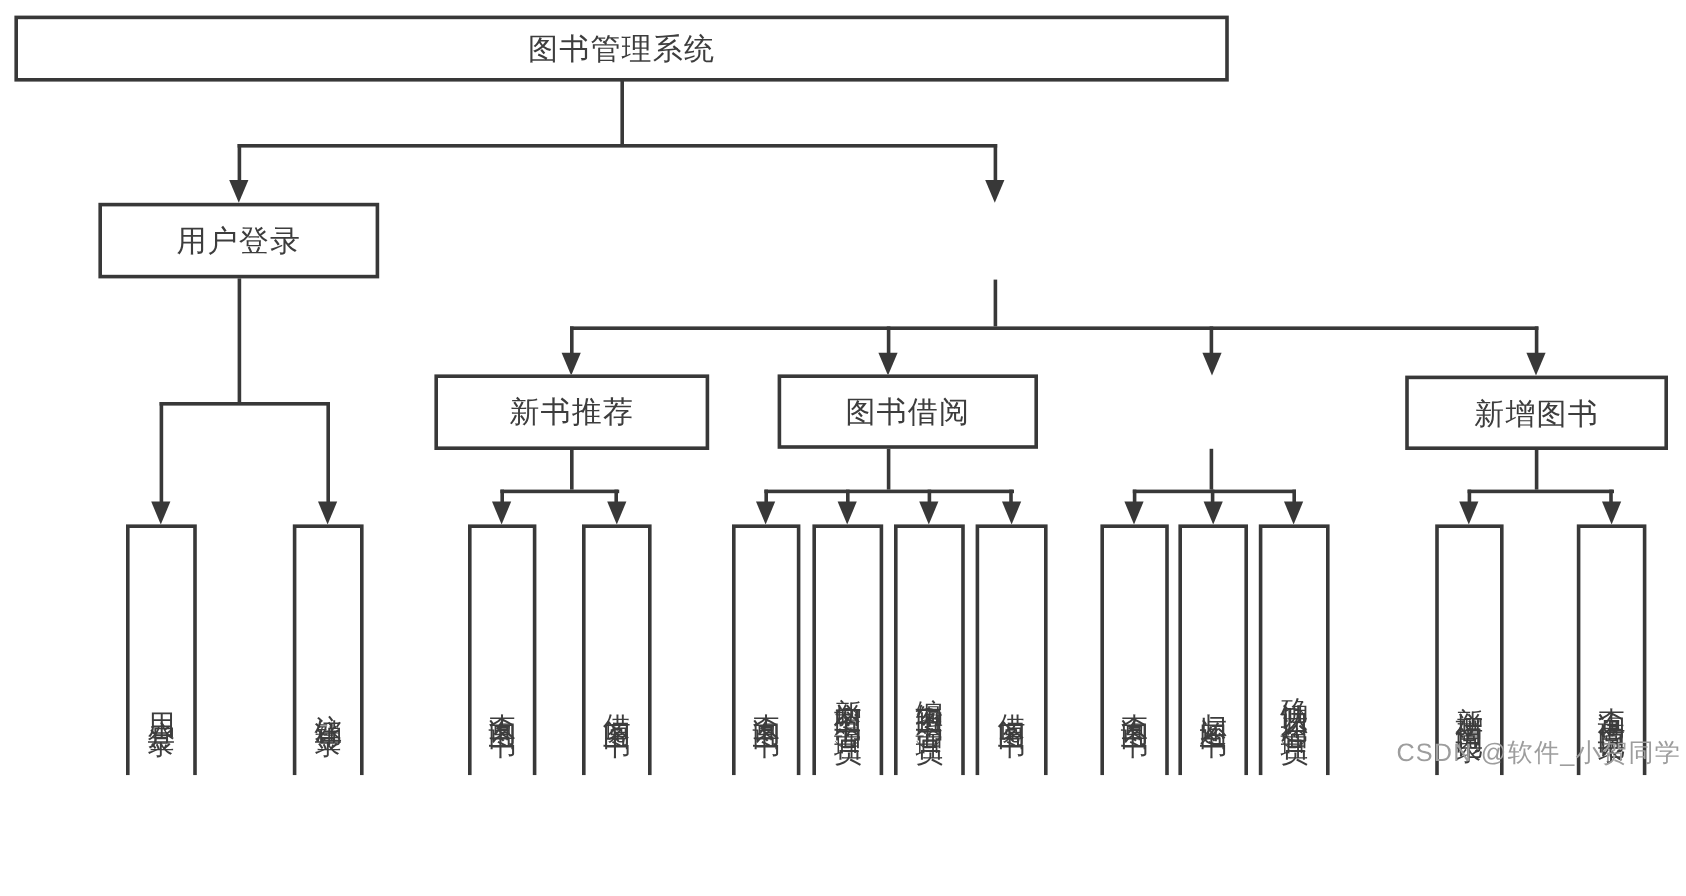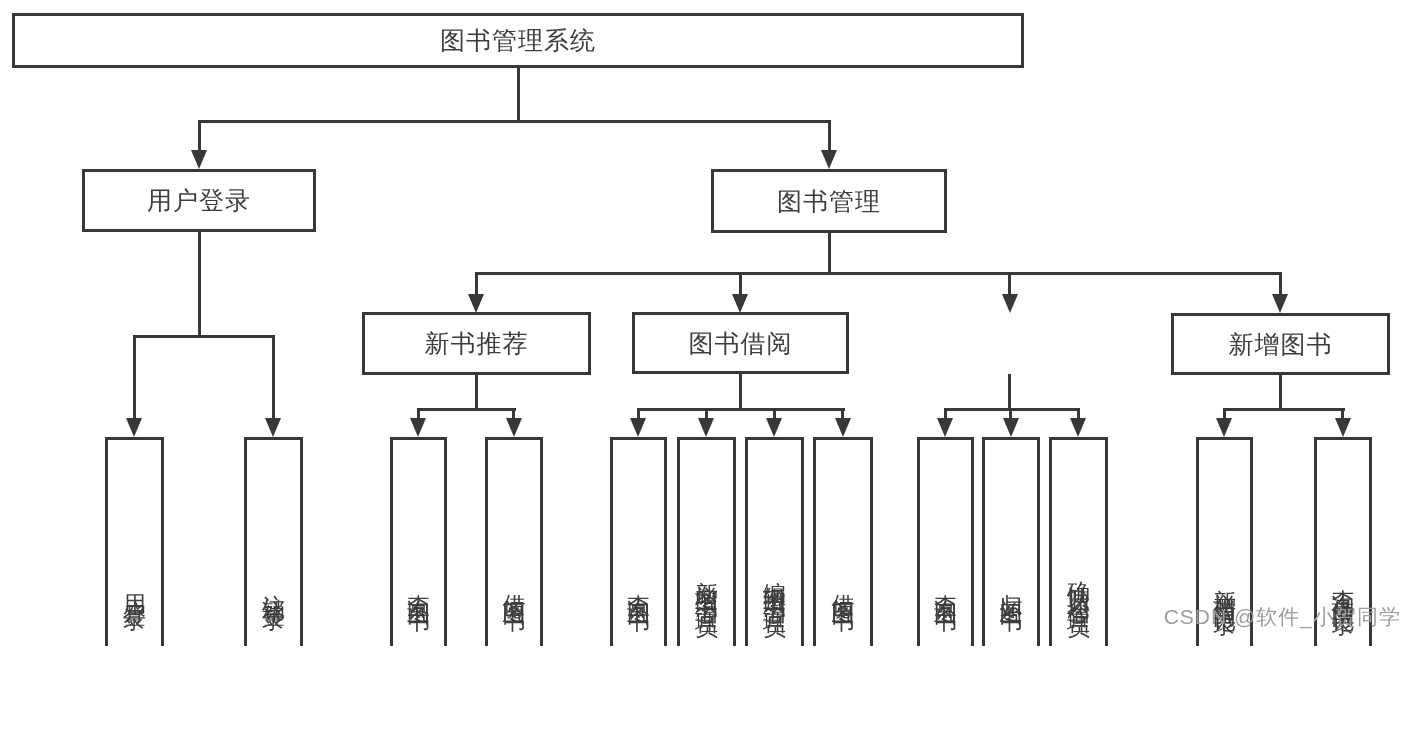--- a/index.html
+++ b/index.html
@@ -31,21 +31,21 @@
   .vline{width:3px;}
   .hline{height:3px;}
   .arrow{
     position:absolute;width:0;height:0;
     border-left:8px solid transparent;
     border-right:8px solid transparent;
     border-top:19px solid #383838;
   }
   .watermark{
     position:absolute;
-    right:4px;bottom:15px;
+    right:4px;bottom:5px;
     font-size:21px;
     color:#9d9d9d;
     letter-spacing:1px;
     white-space:nowrap;
   }
 </style>
 </head>
 <body>
 
 <div id="canvas">
@@ -57,23 +57,20 @@
   <div class="vline" style="left:517px;top:67px;height:53px;"></div>
   <div class="hline" style="left:198px;top:120px;width:633px;"></div>
   <div class="vline" style="left:198px;top:120px;height:32px;"></div>
   <div class="arrow" style="left:191px;top:150px;"></div>
   <div class="vline" style="left:828px;top:120px;height:32px;"></div>
   <div class="arrow" style="left:821px;top:150px;"></div>
 
   <div class="box" style="left:82px;top:169px;width:234px;height:63px;">
     <span class="hlabel">用户登录</span>
   </div>
-  <div class="box" style="left:711px;top:169px;width:236px;height:64px;">
-    <span class="hlabel">图书管理</span>
-  </div>
 
   <div class="vline" style="left:198px;top:232px;height:103px;"></div>
   <div class="hline" style="left:133px;top:335px;width:142px;"></div>
   <div class="vline" style="left:133px;top:335px;height:85px;"></div>
   <div class="arrow" style="left:126px;top:418px;"></div>
   <div class="vline" style="left:272px;top:335px;height:85px;"></div>
   <div class="arrow" style="left:265px;top:418px;"></div>
 
   <div class="vline" style="left:828px;top:233px;height:39px;"></div>
   <div class="hline" style="left:475px;top:272px;width:807px;"></div>
@@ -82,21 +79,21 @@
   <div class="vline" style="left:739px;top:272px;height:24px;"></div>
   <div class="arrow" style="left:732px;top:294px;"></div>
   <div class="vline" style="left:1008px;top:272px;height:24px;"></div>
   <div class="arrow" style="left:1002px;top:294px;"></div>
   <div class="vline" style="left:1279px;top:272px;height:24px;"></div>
   <div class="arrow" style="left:1272px;top:294px;"></div>
 
   <div class="box" style="left:362px;top:312px;width:229px;height:63px;text-align:right;">
     <span class="hlabel">新书推荐</span>
   </div>
-  <div class="box" style="left:632px;top:312px;width:217px;height:62px;">
+  <div class="box" style="left:648px;top:312px;width:217px;height:62px;">
     <span class="hlabel">图书借阅</span>
   </div>
   <div class="box" style="left:1171px;top:313px;width:219px;height:62px;">
     <span class="hlabel">新增图书</span>
   </div>
 
   <div class="vline" style="left:475px;top:375px;height:33px;"></div>
   <div class="hline" style="left:417px;top:408px;width:99px;"></div>
   <div class="vline" style="left:417px;top:408px;height:16px;"></div>
   <div class="arrow" style="left:410px;top:418px;"></div>

